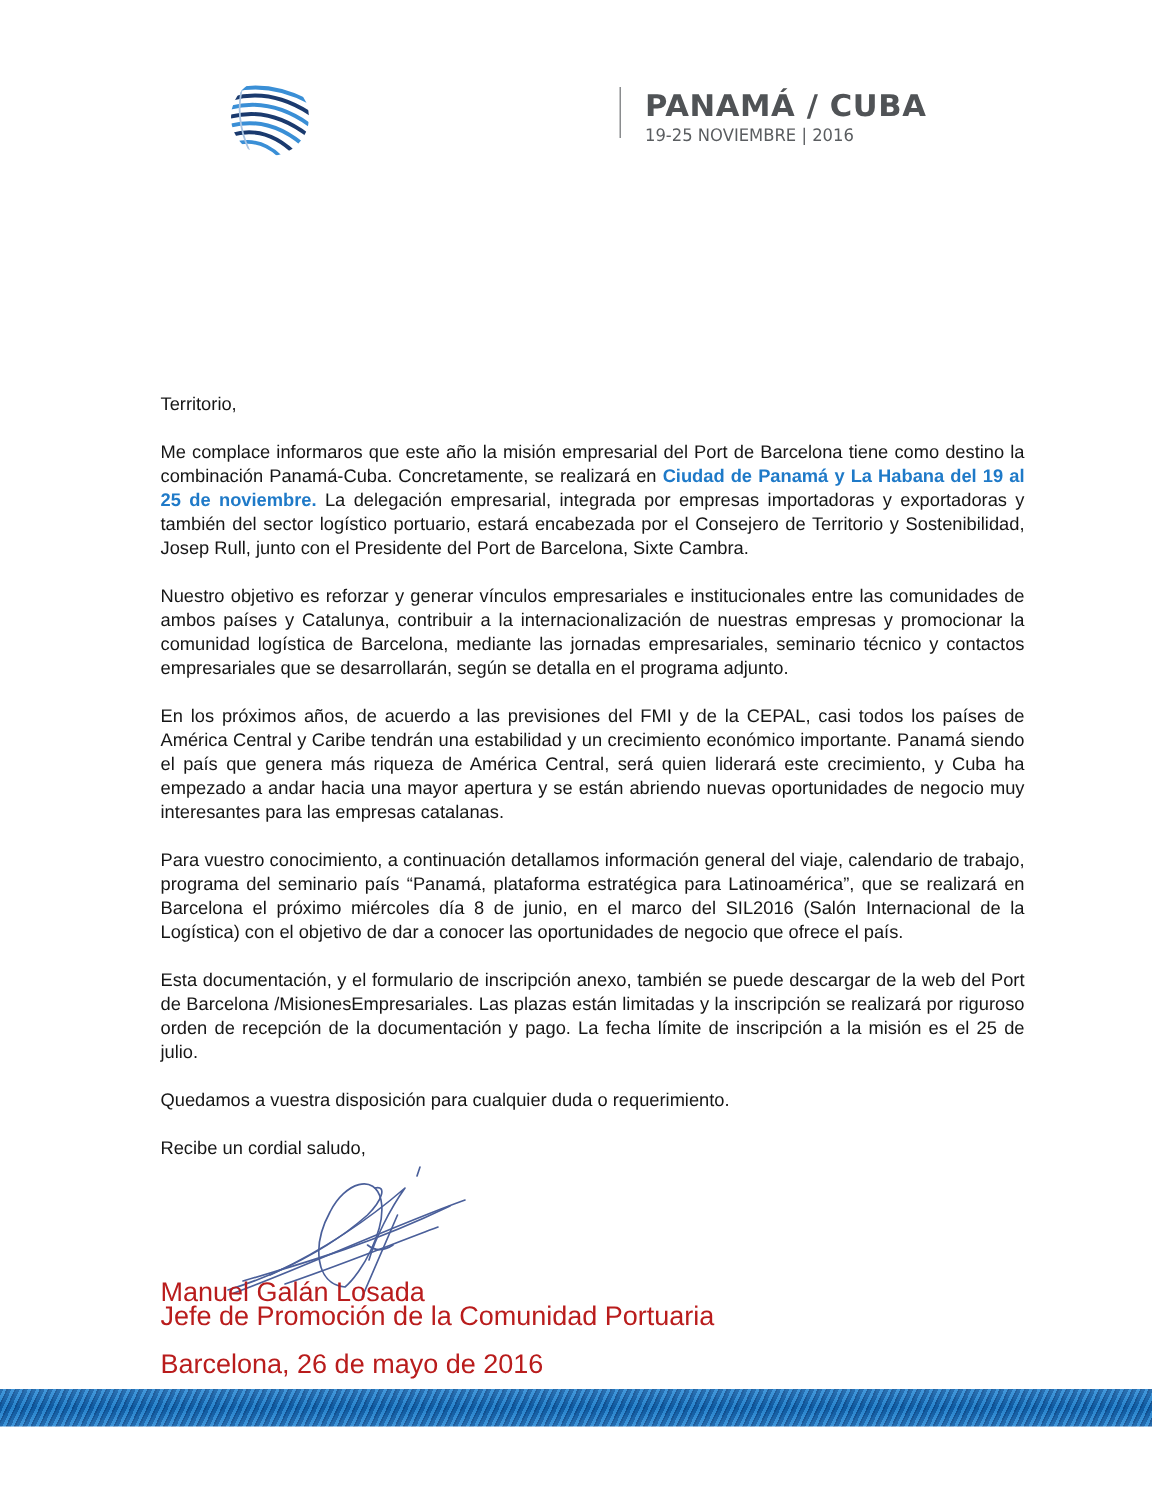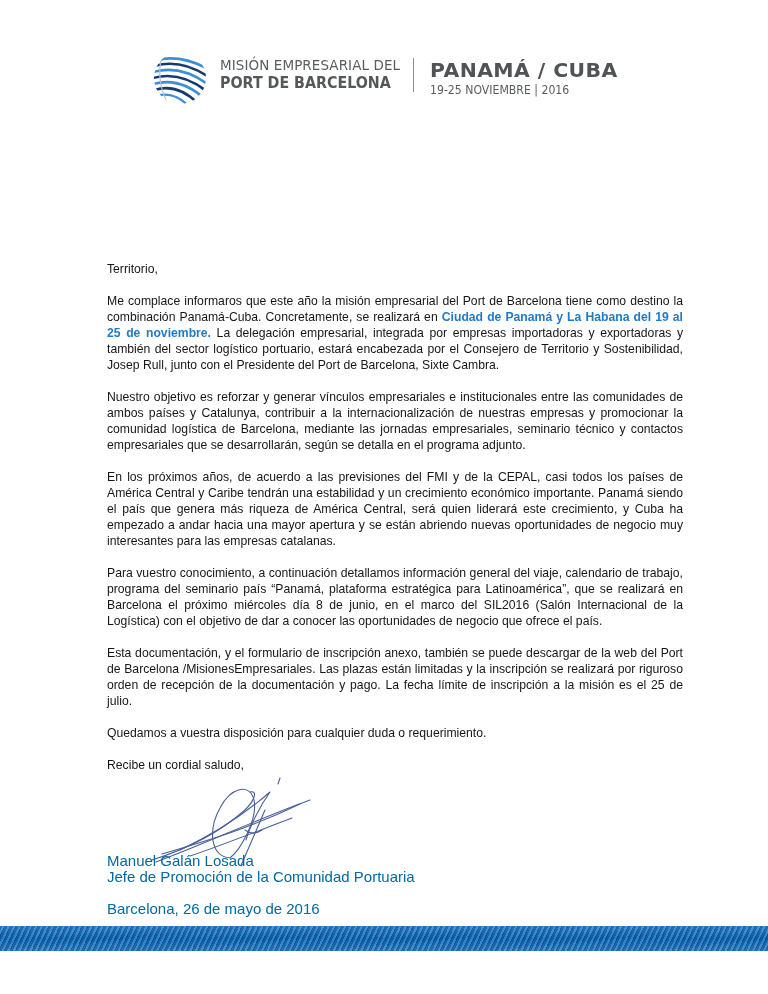--- a/index.html
+++ b/index.html
@@ -113,23 +113,23 @@
       position: absolute;
       left: 150px;
       top: 770px;
       width: 170px;
       height: 95px;
     }
     .signoff {
       position: absolute;
       left: 107px;
       top: 853px;
-      font-size: 15px;
+      font-size: 18px;
       line-height: 16px;
-      color: #0369a1;
+      color: #b91c1c;
     }
     .signoff .date {
       margin-top: 16px;
     }
     .footer-band {
       position: absolute;
       left: 0;
       top: 926px;
       width: 768px;
       height: 25px;
@@ -165,24 +165,20 @@
       <path d="M4 10 Q 30 4 58 20" stroke="#3a8fd6" stroke-width="2.6"></path>
       <path d="M2 16 Q 30 8 58 28" stroke="#1a3a6e" stroke-width="2.6"></path>
       <path d="M1 22 Q 30 14 58 36" stroke="#3a8fd6" stroke-width="2.6"></path>
       <path d="M1 28 Q 30 20 58 44" stroke="#1a3a6e" stroke-width="2.6"></path>
       <path d="M1 34 Q 30 26 56 52" stroke="#3a8fd6" stroke-width="2.6"></path>
       <path d="M2 40 Q 28 32 50 58" stroke="#1a3a6e" stroke-width="2.6"></path>
       <path d="M4 46 Q 24 40 40 60" stroke="#3a8fd6" stroke-width="2.4"></path>
       <path d="M10 6 Q 4 28 14 50" stroke="#a9c4e2" stroke-width="1.2"></path>
     </g>
   </svg>
-  <div class="org-block">
-    <div class="org-line1">MISIÓN EMPRESARIAL DEL</div>
-    <div class="org-line2">PORT DE BARCELONA</div>
-  </div>
   <div class="header-divider"></div>
   <div class="event-block">
     <div class="event-title">PANAMÁ / CUBA</div>
     <div class="event-dates">19-25 NOVIEMBRE  |  2016</div>
   </div>
 </div>
 
 <div class="letter">
   <p class="left">Territorio,</p>
   <p><span>Me complace informaros que este año la misión empresarial del Port de Barcelona tiene como destino la combinación Panamá-Cuba. Concretamente, se realizará en </span><span class="hl-blue">Ciudad de Panamá y La Habana del 19 al 25 de noviembre.</span><span> La delegación empresarial, integrada por empresas importadoras y exportadoras y también del sector logístico portuario, estará encabezada por el Consejero de Territorio y Sostenibilidad, Josep Rull, junto con el Presidente del Port de Barcelona, Sixte Cambra.</span></p>

